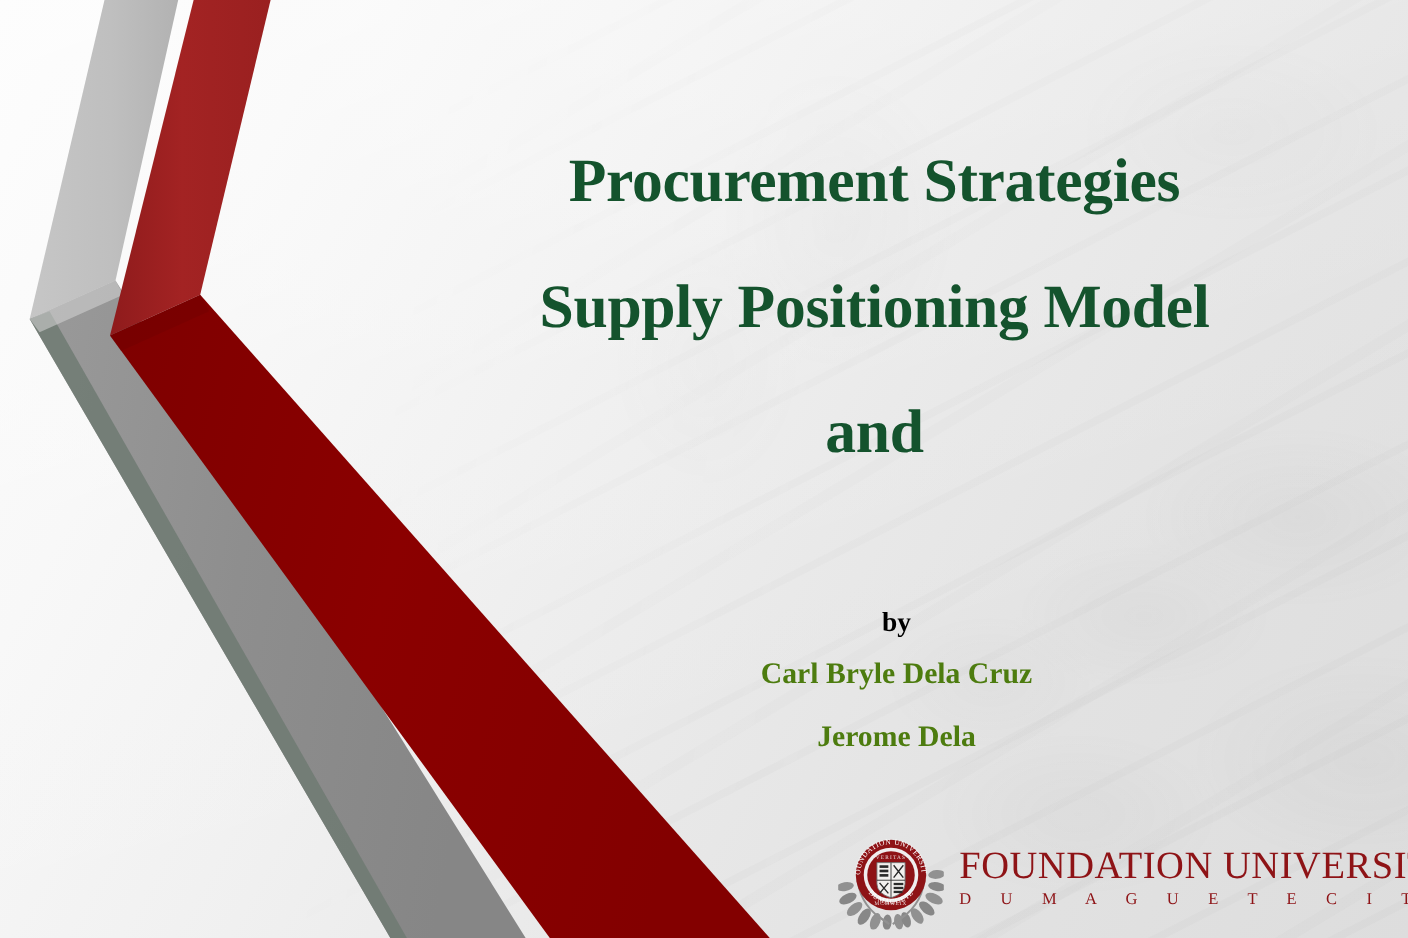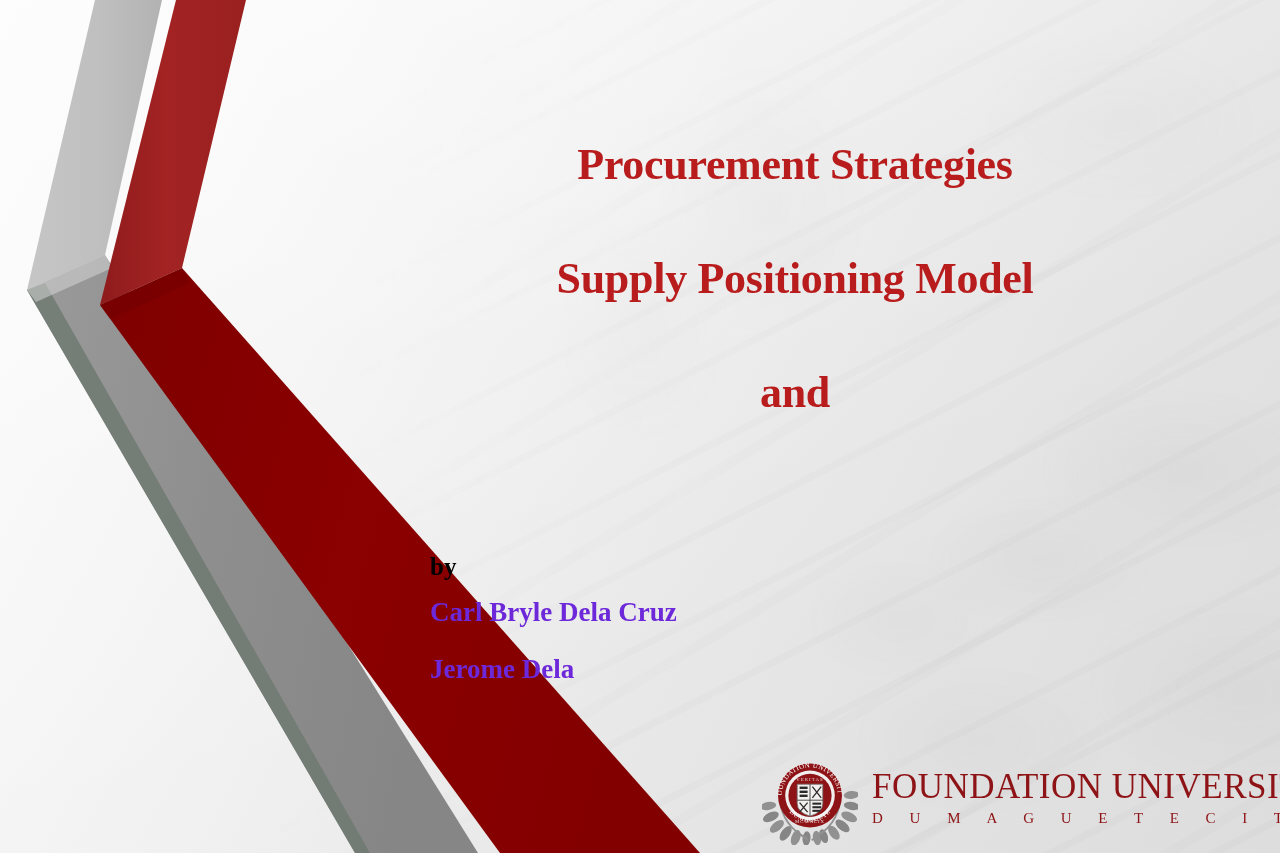--- a/index.html
+++ b/index.html
@@ -79,43 +79,44 @@
 
   
   .title-block {
     position: absolute;
     left: 330px;
     top: 108px;
     width: 930px;
     text-align: center;
   }
   .title-line {
-    color: #b91c1c;
+    color: #14532d;
     font-weight: bold;
-    font-size: 44px;
+    font-size: 56px;
     line-height: 114px;
     letter-spacing: -0.3px;
     white-space: nowrap;
   }
 
   
   .byline-block {
     position: absolute;
     left: 430px;
     top: 550px;
     width: 770px;
+    text-align: center;
   }
   .byline-by {
     color: #000000;
     font-weight: bold;
     font-size: 25px;
     line-height: 34px;
   }
   .byline-name {
-    color: #6d28d9;
+    color: #4d7c0f;
     font-weight: bold;
     font-size: 27px;
     line-height: 57px;
     white-space: nowrap;
   }
 
   
   .logo {
     position: absolute;
     left: 762px;

